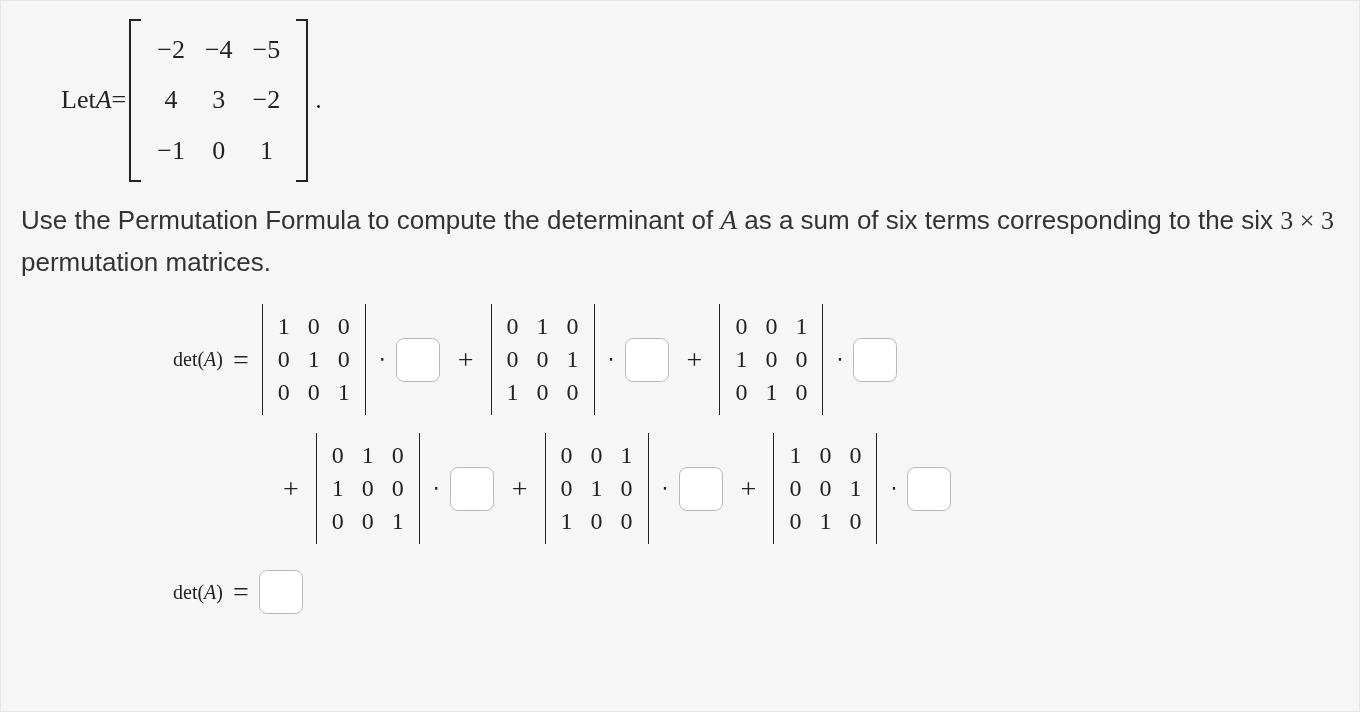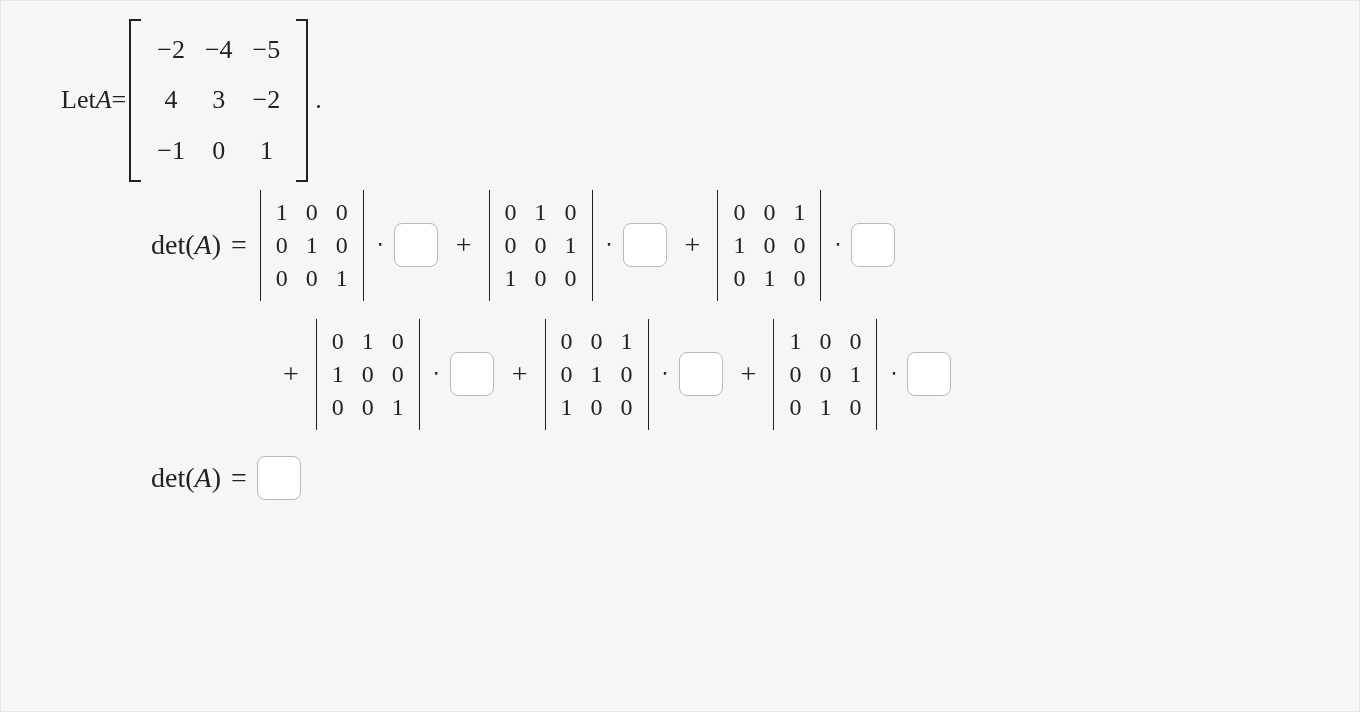--- a/index.html
+++ b/index.html
@@ -120,21 +120,22 @@
   }
   .final-line {
     display: flex;
     align-items: center;
     margin-left: 130px;
     font-size: 26px;
     margin-top: 26px;
   }
   .label {
     font-family: "Times New Roman", Times, serif;
-    font-size: 28px;
+    font-size: 20px;
+    margin-left: 22px;
   }
   .label .paren {
     font-style: normal;
   }
   .eq {
     margin: 0 10px;
     font-size: 28px;
   }
   .plus {
     margin: 0 14px 0 18px;
@@ -186,20 +187,23 @@
           <span class="cell">−2</span>
           <span class="cell">−1</span>
           <span class="cell">0</span>
           <span class="cell">1</span>
         </span>
       <span class="bracket right"></span>
     </span>
     <span class="period">.</span>
   </div>
 
+  <div class="instruction">
+    <span>Use the Permutation Formula to compute the determinant of </span><span class="math-italic">A</span><span> as a sum of six terms corresponding to the six </span><span style="font-family:'Times New Roman',serif">3 × 3</span><span> permutation matrices.</span>
+  </div>
 
   <div class="work-area">
 
     <div class="expr-line">
       <span class="label">
         <span>det</span><span class="paren">(</span><span class="math-italic">A</span><span class="paren">)</span>
       </span>
       <span class="eq">=</span>
 
       <span class="term">

